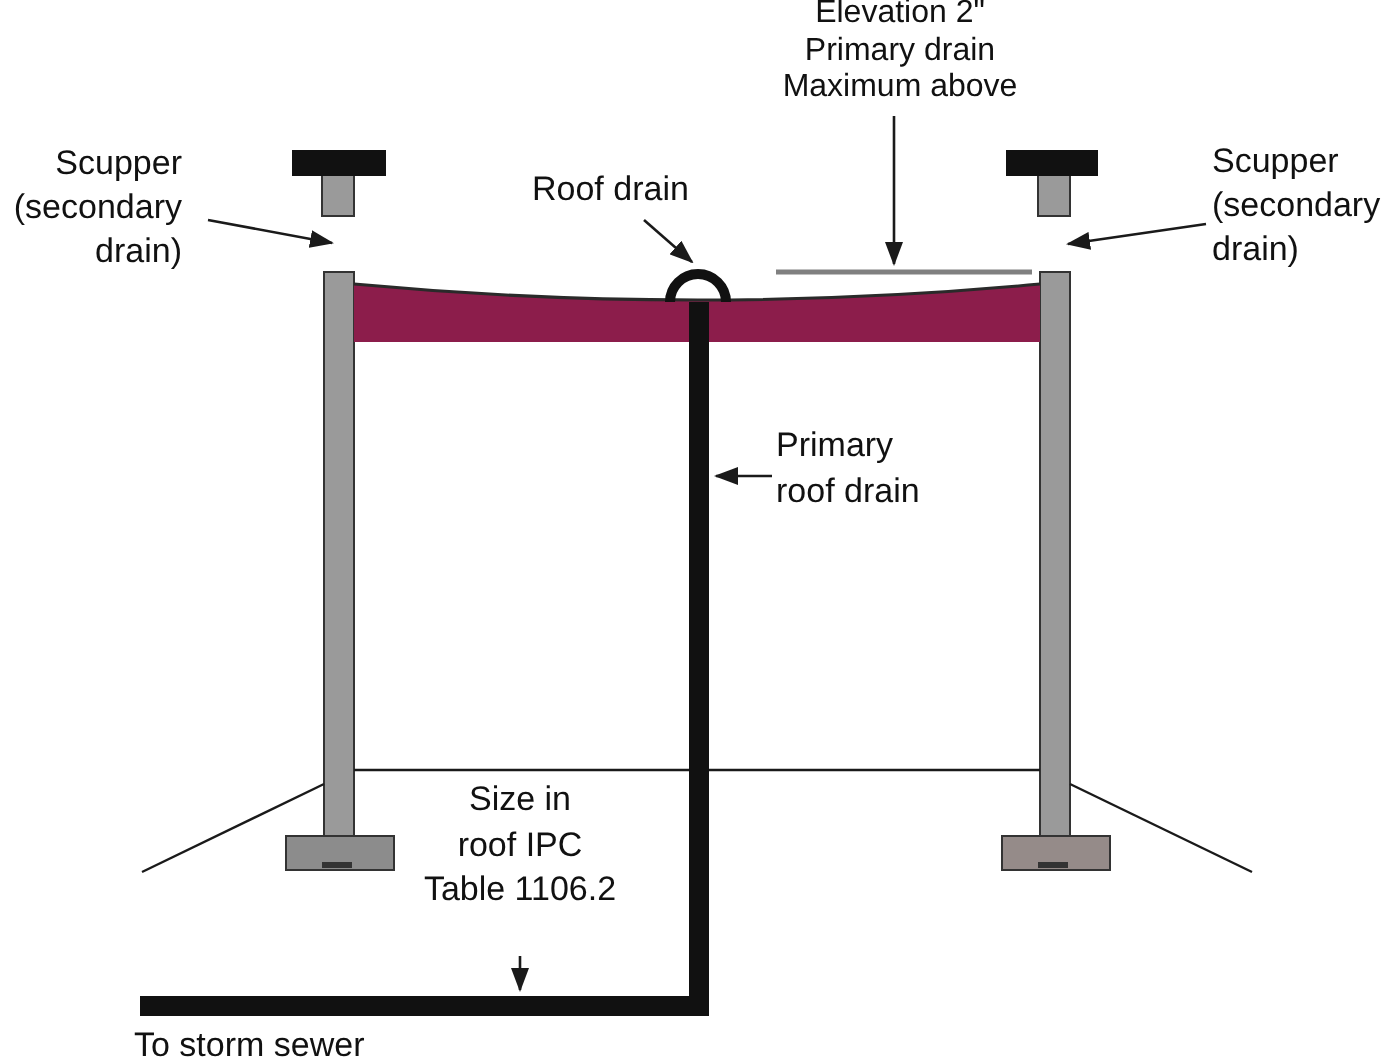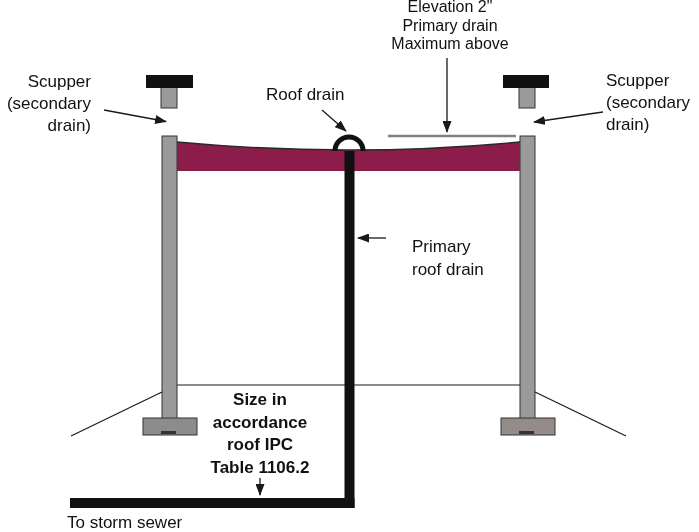--- a/index.html
+++ b/index.html
@@ -13,22 +13,22 @@
   svg{position:absolute;left:0;top:0;}
   .label{
     position:absolute;font-size:17px;line-height:22px;color:#111;
     white-space:nowrap;
   }
   .label span{display:block;}
   .lbl-scupper-left{left:2px;top:71px;width:89px;text-align:right;}
   .lbl-elevation{left:370px;top:-2px;width:160px;text-align:center;font-size:16px;line-height:18.5px;}
   .lbl-roof-drain{left:266px;top:84px;}
   .lbl-scupper-right{left:606px;top:70px;text-align:left;}
-  .lbl-primary{left:388px;top:236px;line-height:22.5px;margin-left:24px;}
-  .lbl-size{left:190px;top:389px;width:140px;text-align:center;line-height:22.5px;font-weight:bold;}
+  .lbl-primary{left:388px;top:212px;line-height:22.5px;}
+  .lbl-size{left:190px;top:389px;width:140px;text-align:center;line-height:22.5px;}
   .lbl-storm{left:67px;top:512px;}
 </style>
 </head>
 <body>
 
 <div id="stage">
 
   <svg width="699" height="532" viewBox="0 0 699 532">
     <defs>
       <marker id="ah" markerUnits="userSpaceOnUse" markerWidth="12" markerHeight="9" refX="11" refY="4.5" orient="auto">
@@ -96,21 +96,20 @@
     <span>drain)</span>
   </div>
 
   <div class="label lbl-primary">
     <span>Primary</span>
     <span>roof drain</span>
   </div>
 
   <div class="label lbl-size">
     <span>Size in</span>
-    <span>accordance</span>
     <span>roof IPC</span>
     <span>Table 1106.2</span>
   </div>
 
   <div class="label lbl-storm">
     <span>To storm sewer</span>
   </div>
 
 </div>
 

